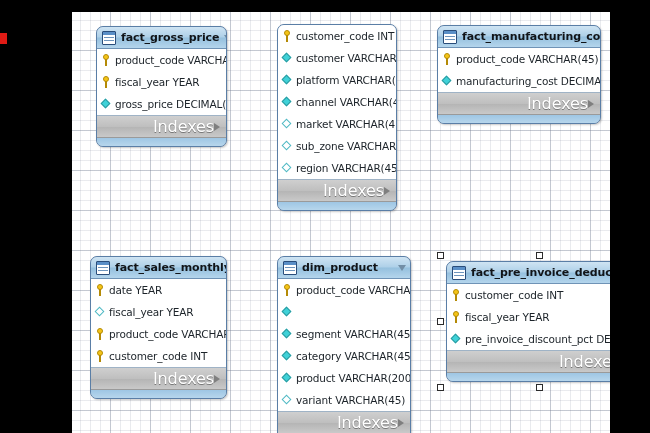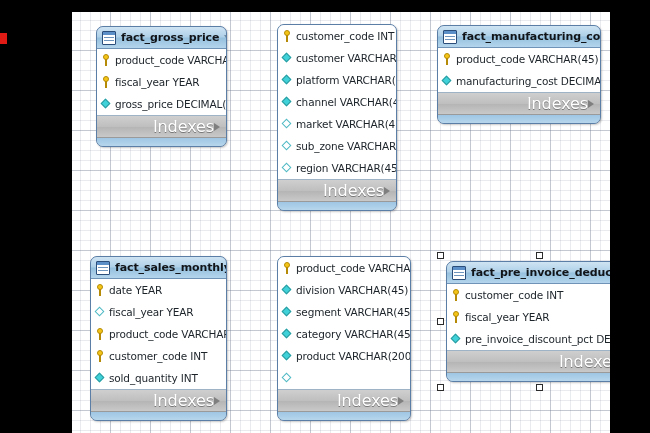--- a/index.html
+++ b/index.html
@@ -320,55 +320,56 @@
           <span class="col-name">fiscal_year YEAR</span>
         </div>
         <div class="col-row">
           <span class="col-ic ic-key"></span>
           <span class="col-name">product_code VARCHAR(45)</span>
         </div>
         <div class="col-row">
           <span class="col-ic ic-key"></span>
           <span class="col-name">customer_code INT</span>
         </div>
-        <div class="col-row">
-          <span class="col-ic ic-dia-filled"></span>
-          <span class="col-name">sold_quantity INT</span>
-        </div>
       </div>
       <div class="tbl-section">
         <span class="sec-label">Indexes</span>
         <span class="sec-caret"></span>
       </div>
       <div class="tbl-foot"></div>
     </div>
     <div class="table-fig" style="width: 134px; left: 205px; top: 244px;">
+      <div class="tbl-header">
+        <span class="tbl-icon"></span>
+        <span class="tbl-title">dim_product</span>
+        <span class="tbl-caret"></span>
+      </div>
       <div class="tbl-cols">
         <div class="col-row">
           <span class="col-ic ic-key"></span>
           <span class="col-name">product_code VARCHAR(45)</span>
         </div>
         <div class="col-row">
           <span class="col-ic ic-dia-filled"></span>
-          <span class="col-name">division VARCHAR(45)</span>
         </div>
         <div class="col-row">
           <span class="col-ic ic-dia-filled"></span>
           <span class="col-name">segment VARCHAR(45)</span>
         </div>
         <div class="col-row">
           <span class="col-ic ic-dia-filled"></span>
           <span class="col-name">category VARCHAR(45)</span>
         </div>
         <div class="col-row">
           <span class="col-ic ic-dia-filled"></span>
           <span class="col-name">product VARCHAR(200)</span>
         </div>
         <div class="col-row">
           <span class="col-ic ic-dia-hollow"></span>
+          <span class="col-name">variant VARCHAR(45)</span>
         </div>
       </div>
       <div class="tbl-section">
         <span class="sec-label">Indexes</span>
         <span class="sec-caret"></span>
       </div>
       <div class="tbl-foot"></div>
     </div>
     <div class="sel-wrap" style="left: 365px; top: 240px; width: 205px; height: 139px;">
       <div class="table-fig" style="width: 187px; position: absolute;">

